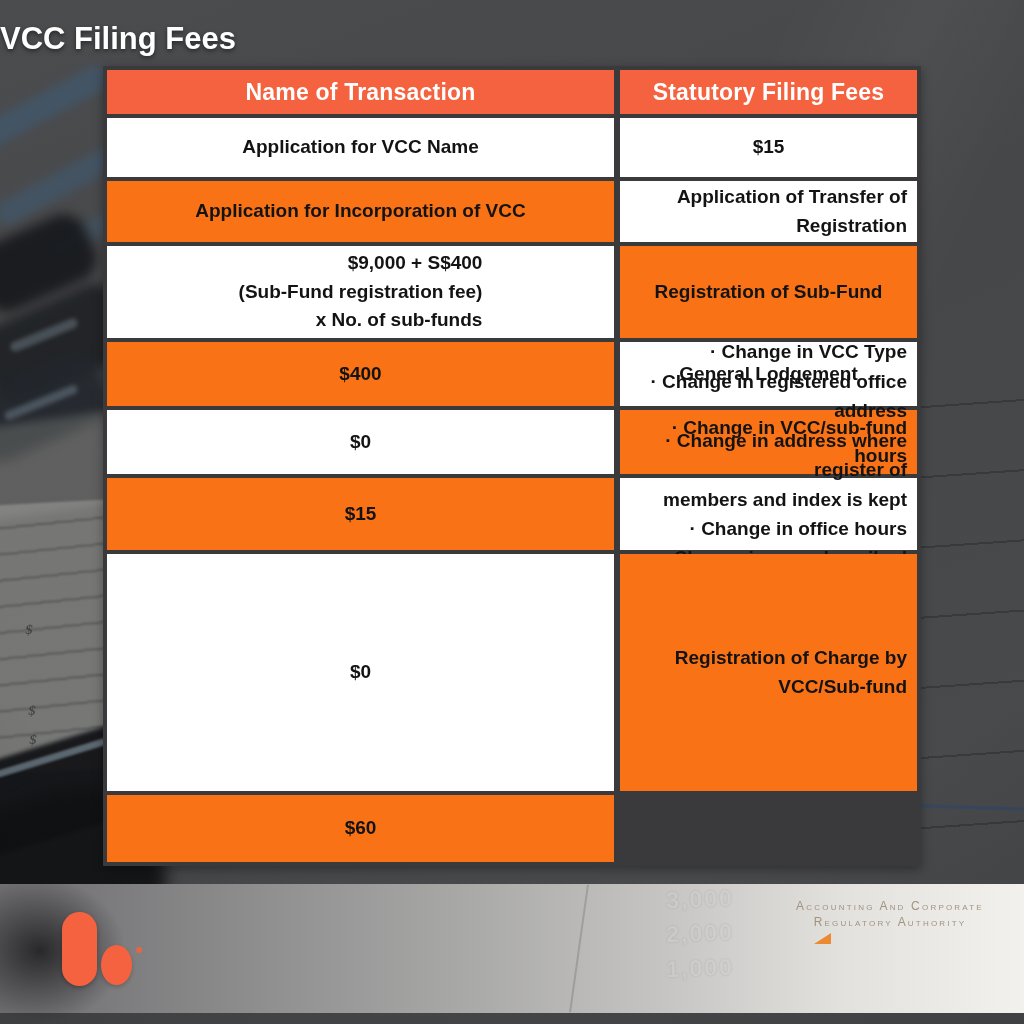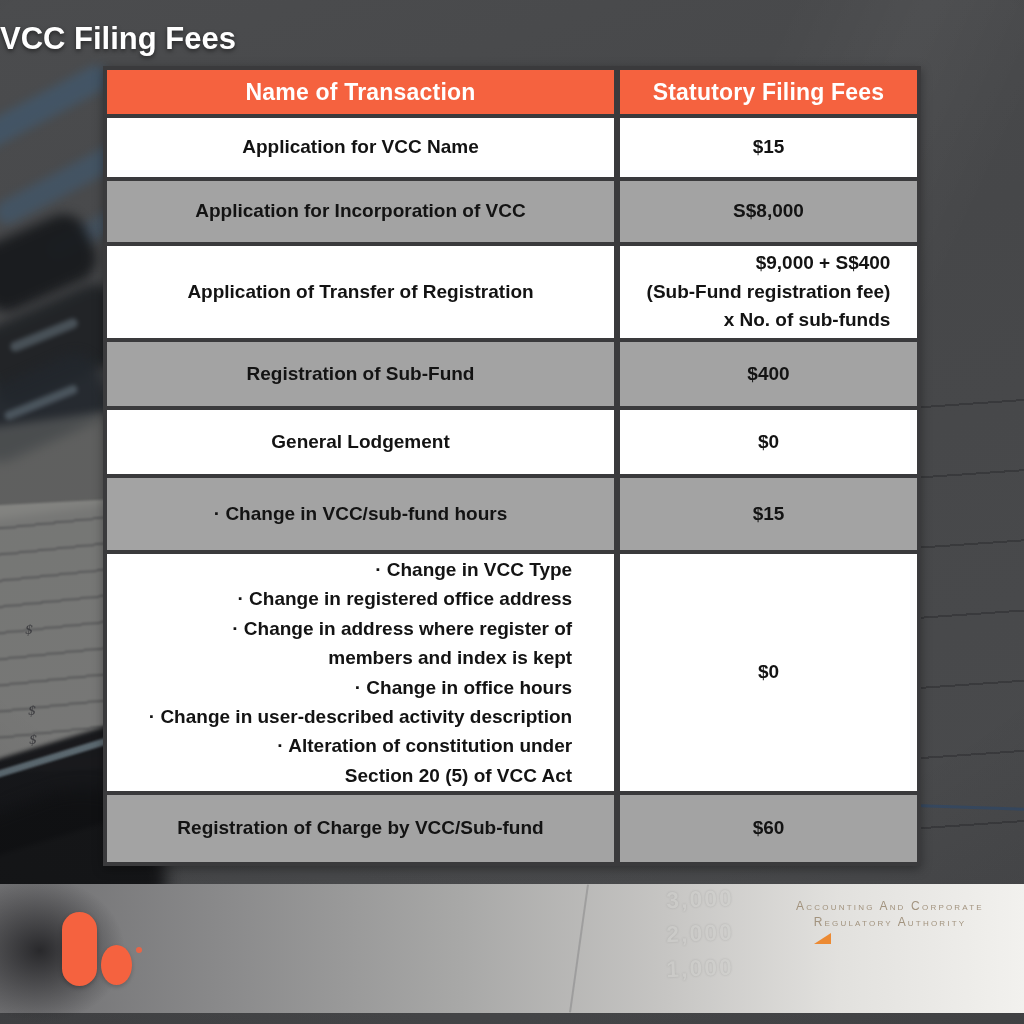--- a/index.html
+++ b/index.html
@@ -68,21 +68,21 @@
     column-gap:6px; row-gap:4px;
     box-shadow:0 3px 10px rgba(0,0,0,.35);
   }
   .cell {
     display:flex; align-items:center; justify-content:center;
     text-align:right; font-weight:bold; color:#131313;
     font-size:19px; line-height:1.5; white-space:pre-line; padding:0 10px;
   }
   .hdr { background:#F5623F; color:#ffffff; font-size:23px; letter-spacing:.2px; }
   .white { background:#ffffff; }
-  .pink  { background:#a3a3a3; }
+  .pink  { background:#f97316; }
   .tall  { line-height:1.55; }
   
   .brand-logo { left:62px; top:912px; width:86px; height:78px; }
   .brand-pill { left:0; top:0; width:35px; height:74px; border-radius:18px; background:#F5623F; box-shadow:0 2px 4px rgba(0,0,0,.25); }
   .brand-egg  { left:39px; top:33px; width:31px; height:40px; border-radius:50%; background:#F5623F; box-shadow:0 2px 4px rgba(0,0,0,.2); }
   .brand-dot  { left:74px; top:35px; width:6px; height:6px; border-radius:50%; background:#F5623F; opacity:.9; }
   
   .acra { left:770px; top:896px; width:240px; text-align:center; color:#9A8C79; }
   .acra-word { font-size:55px; line-height:1; letter-spacing:6px; font-weight:400; }
   .acra-accent { left:44px; top:37px; width:17px; height:11px; background:#EC8A33; clip-path:polygon(0 100%, 100% 0, 100% 100%); }
@@ -124,21 +124,20 @@
   <div class="abs title">VCC Filing Fees</div>
 
   <div class="abs fees-table">
     <div class="cell hdr">Name of Transaction</div>
     <div class="cell hdr">Statutory Filing Fees</div>
 
     <div class="cell white">Application for VCC Name</div>
     <div class="cell white">$15</div>
 
     <div class="cell pink">Application for Incorporation of VCC</div>
-    <div class="cell pink">S$8,000</div>
 
     <div class="cell white">Application of Transfer of Registration</div>
     <div class="cell white">$9,000 + S$400
 (Sub-Fund registration fee)
 x No. of sub-funds</div>
 
     <div class="cell pink">Registration of Sub-Fund</div>
     <div class="cell pink">$400</div>
 
     <div class="cell white">General Lodgement</div>

